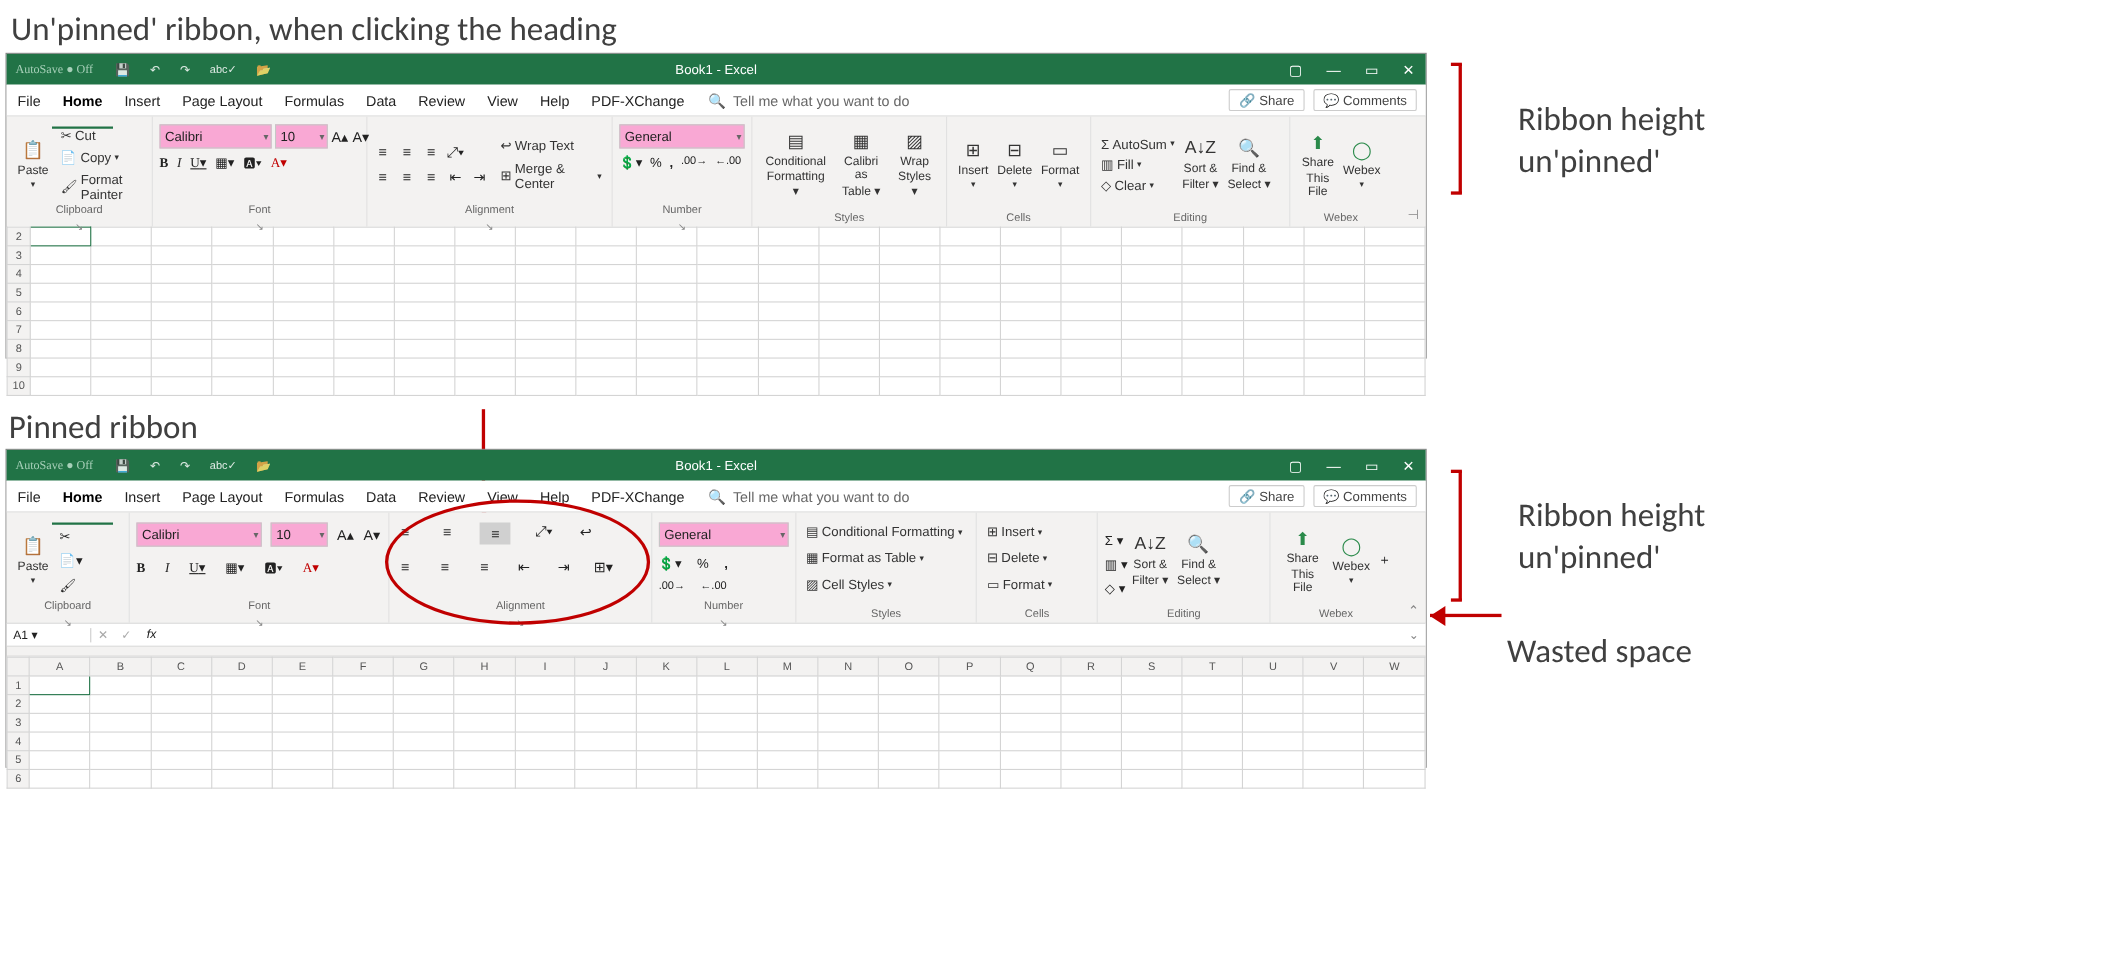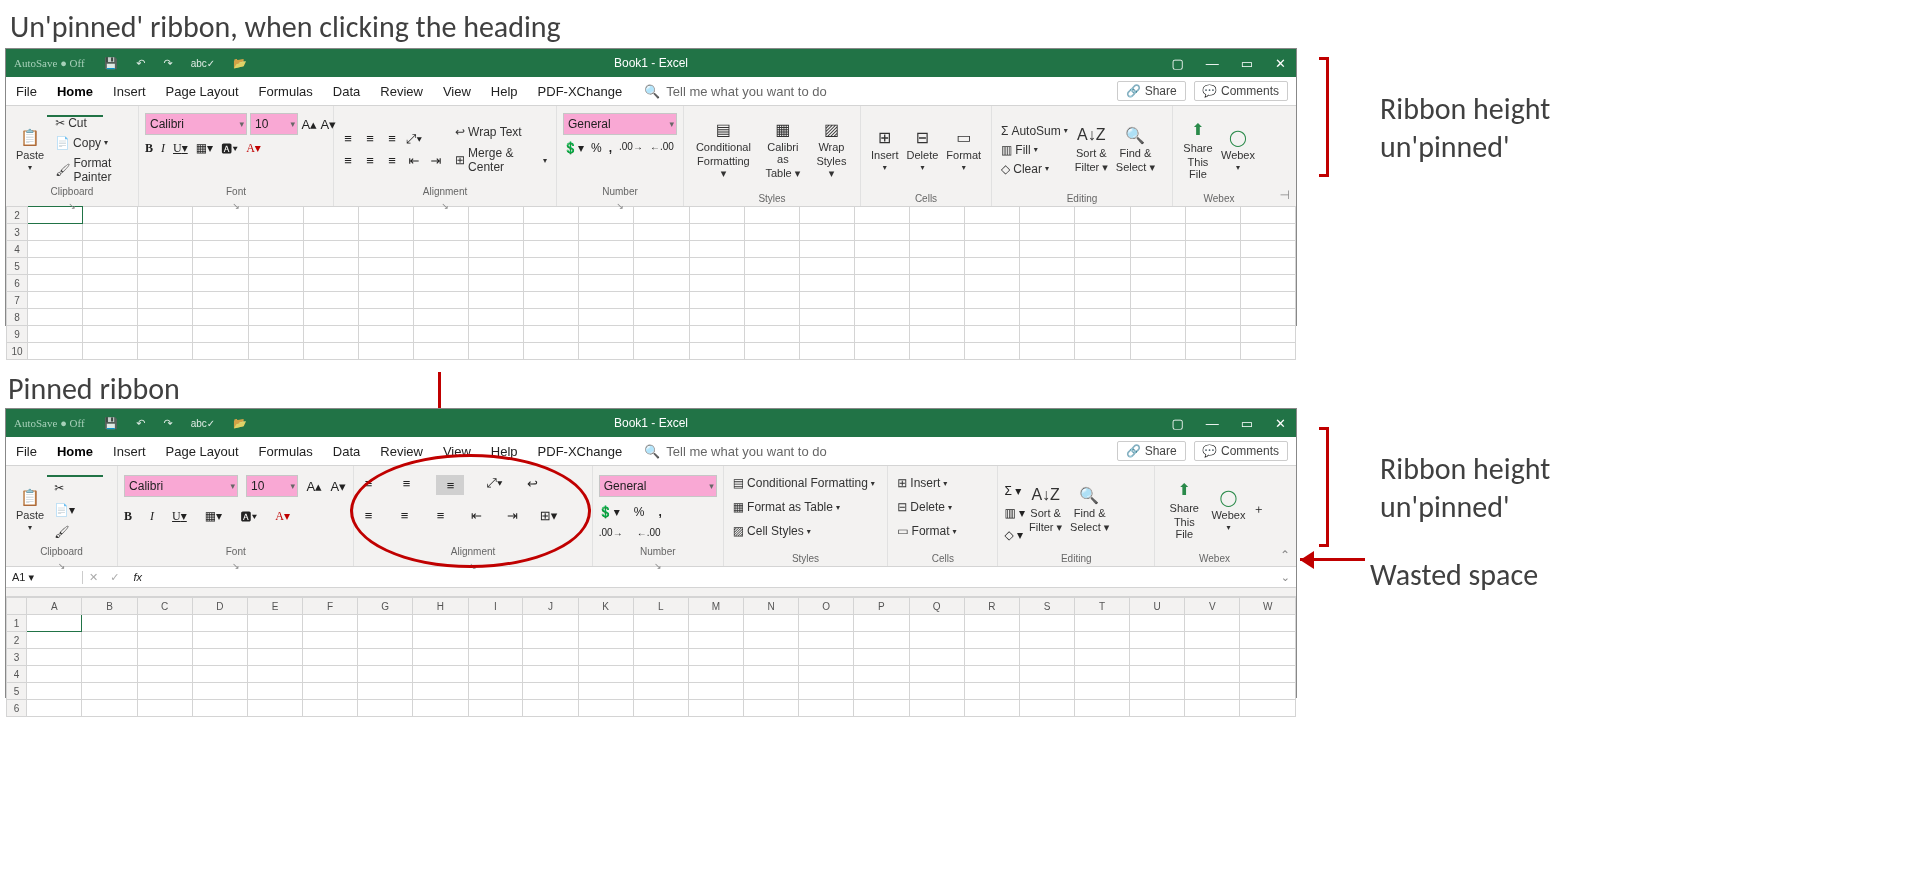--- a/index.html
+++ b/index.html
@@ -1000,15 +1000,15 @@
 </div>
 
 <div class="ellipse" style="left:350px;top:454px;width:235px;height:108px"></div>
 
 <div class="bracket" style="left:1318px;top:428px;height:118px"></div>
 <div class="annot" style="left:1380px;top:450px">Ribbon height</div>
 <div class="annot" style="left:1380px;top:488px">un'pinned'</div>
 
 <div style="position:absolute;left:1300px;top:558px;width:65px;height:3px;background:#c00000"></div>
 <div class="arrowhead" style="left:1300px;top:551px;border-top:9px solid transparent;border-bottom:9px solid transparent;border-right:14px solid #c00000"></div>
-<div class="annot" style="left:1370px;top:556px">Wasted space</div>
+<div class="annot" style="left:1370px;top:574px">Wasted space</div>
 
 </div>
 
 </body></html>

